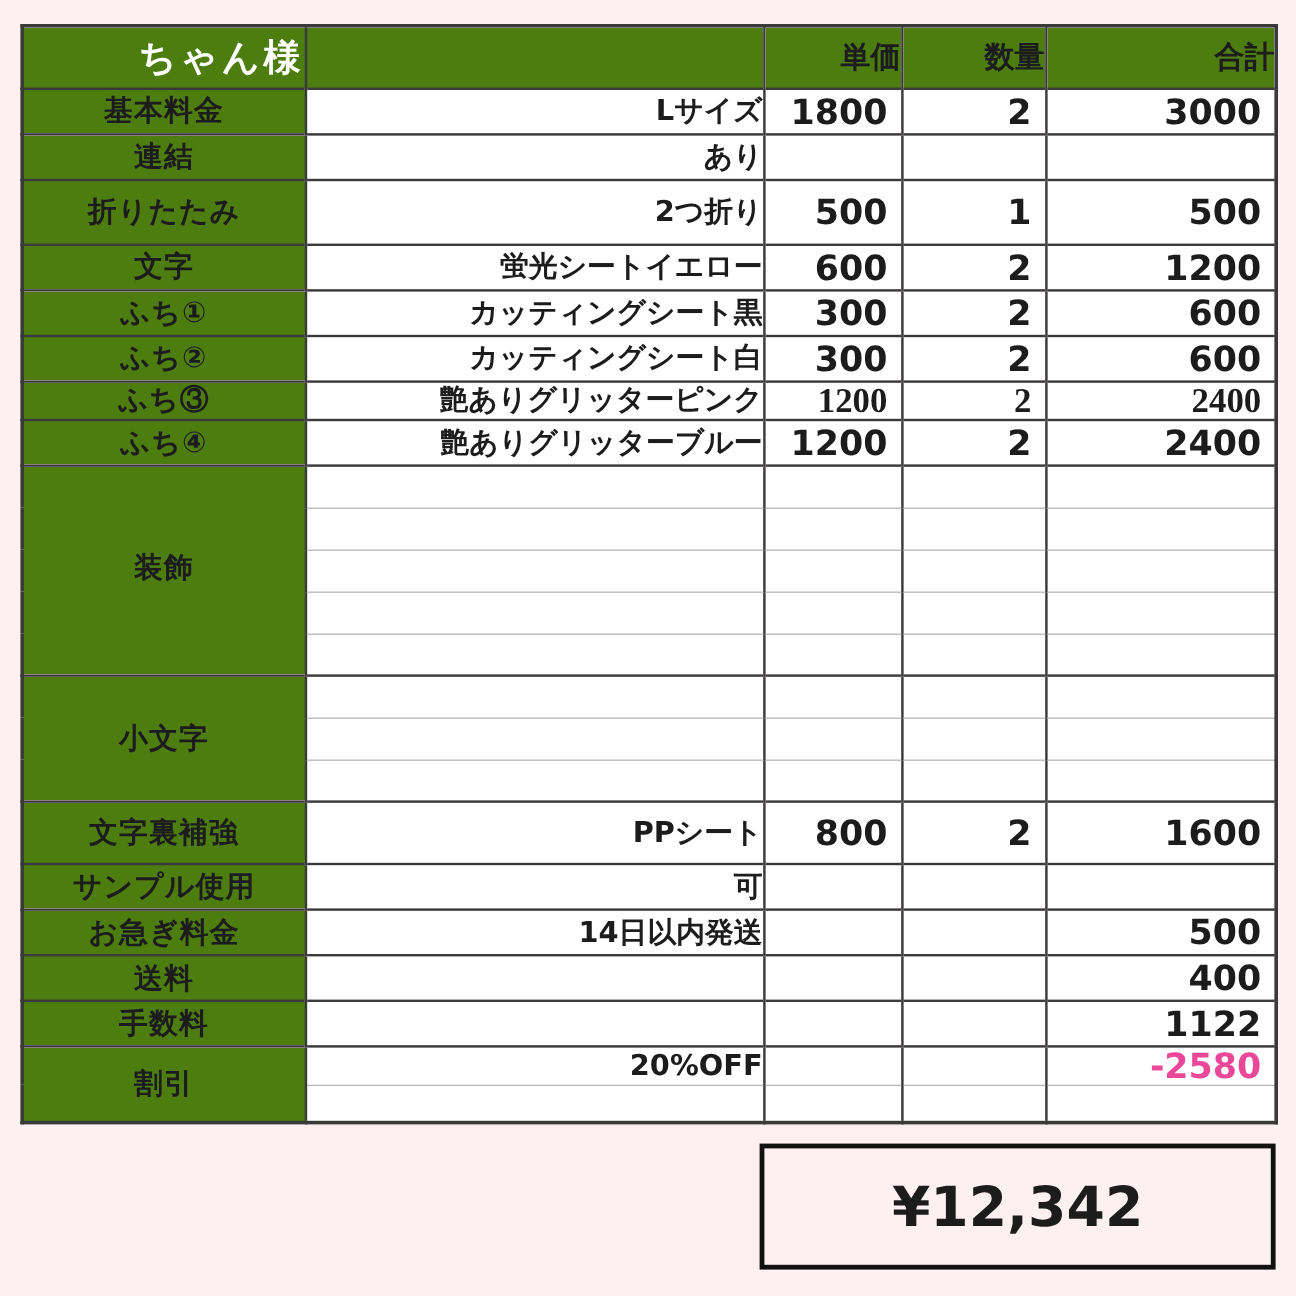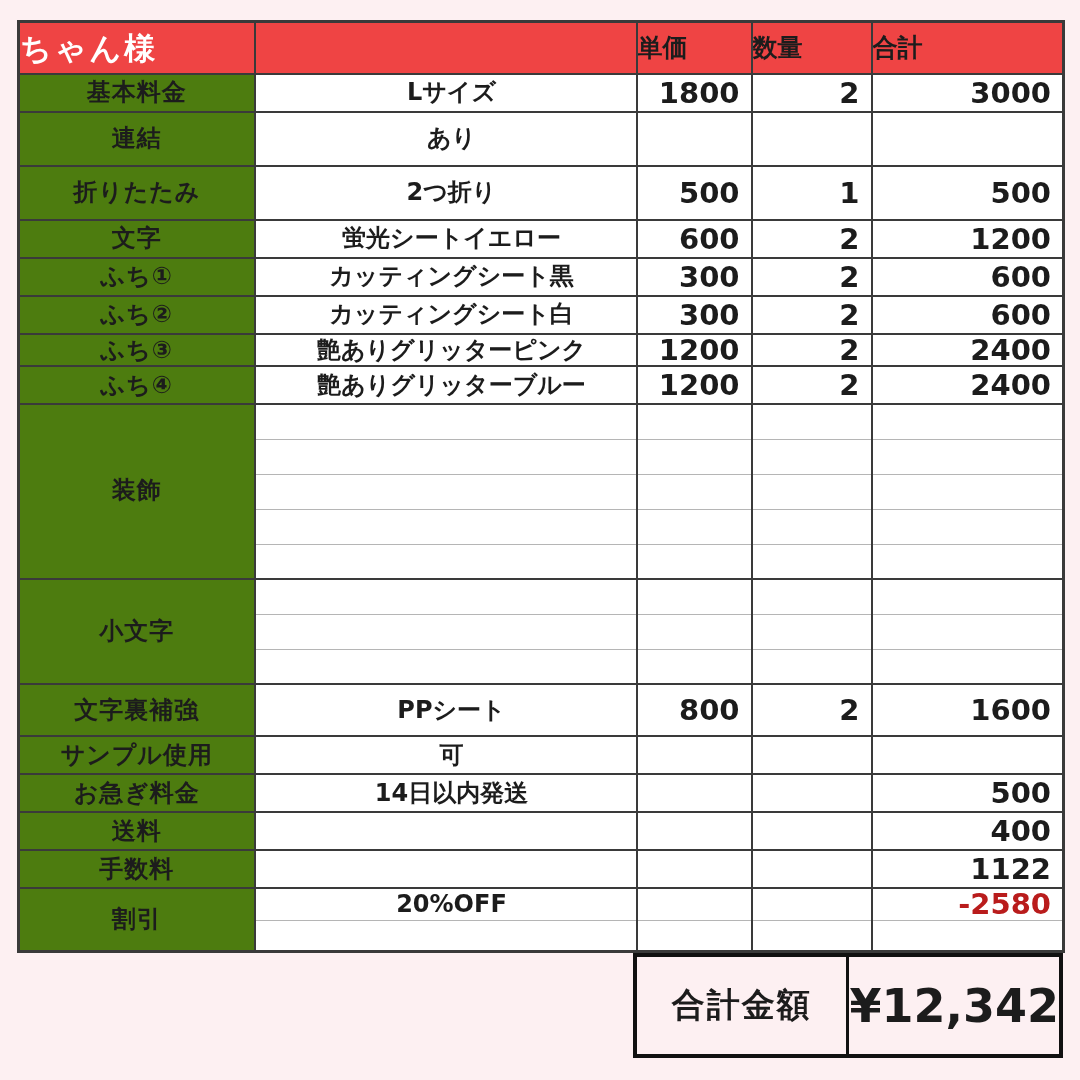--- a/index.html
+++ b/index.html
@@ -25,50 +25,50 @@
   }
   td {
     padding: 0;
     vertical-align: middle;
     line-height: 1.05;
     border-left: 2.5px solid #3a3a3a;
     overflow: hidden;
     white-space: nowrap;
   }
   thead td {
-    background: #ef4444;
-    text-align: left;
+    background: #4d7c0f;
+    text-align: right;
     font-size: 25px;
     height: 50px;
   }
   thead td.customer {
     color: #ffffff;
     font-size: 31px;
     letter-spacing: 3px;
   }
   tr.group-start > td { border-top: 2.5px solid #3a3a3a; }
   tr.group-sub   > td { border-top: 1.5px solid #b5b5b5; }
   td.label-cell {
     background: #4d7c0f;
     text-align: center;
     font-size: 24px;
     letter-spacing: 1px;
   }
   td.cell { background: #ffffff; }
   td.cell.desc {
-    text-align: center;
+    text-align: right;
     padding-left: 12px;
     font-size: 24px;
   }
   td.cell.unit, td.cell.qty, td.cell.total {
     text-align: right;
     padding-right: 11px;
     font-size: 29px;
   }
-  td.cell.negative { color: #b91c1c; }
+  td.cell.negative { color: #ec4899; }
 
   .summary-box {
     position: absolute;
     left: 633px;
     top: 953px;
     width: 430px;
     height: 105px;
     border: 4px solid #111111;
     box-sizing: border-box;
     display: flex;
@@ -113,21 +113,21 @@
     </tr>
   </thead>
   <tbody>
       <tr class="group-start" style="height: 38px;">
         <td class="label-cell" rowspan="1">基本料金</td>
         <td class="cell desc">Lサイズ</td>
         <td class="cell unit">1800</td>
         <td class="cell qty">2</td>
         <td class="cell total">3000</td>
       </tr>
-      <tr class="group-start" style="height: 54px;">
+      <tr class="group-start" style="height: 38px;">
         <td class="label-cell" rowspan="1">連結</td>
         <td class="cell desc">あり</td>
         <td class="cell unit"></td>
         <td class="cell qty"></td>
         <td class="cell total"></td>
       </tr>
       <tr class="group-start" style="height: 54px;">
         <td class="label-cell" rowspan="1">折りたたみ</td>
         <td class="cell desc">2つ折り</td>
         <td class="cell unit">500</td>
@@ -148,21 +148,21 @@
         <td class="cell qty">2</td>
         <td class="cell total">600</td>
       </tr>
       <tr class="group-start" style="height: 38px;">
         <td class="label-cell" rowspan="1">ふち②</td>
         <td class="cell desc">カッティングシート白</td>
         <td class="cell unit">300</td>
         <td class="cell qty">2</td>
         <td class="cell total">600</td>
       </tr>
-      <tr class="group-start" style="height: 30px;">
+      <tr class="group-start" style="height: 30px; font-family: Liberation Serif, serif;">
         <td class="label-cell" rowspan="1">ふち③</td>
         <td class="cell desc">艶ありグリッターピンク</td>
         <td class="cell unit">1200</td>
         <td class="cell qty">2</td>
         <td class="cell total">2400</td>
       </tr>
       <tr class="group-start" style="height: 38px;">
         <td class="label-cell" rowspan="1">ふち④</td>
         <td class="cell desc">艶ありグリッターブルー</td>
         <td class="cell unit">1200</td>
@@ -264,15 +264,14 @@
       <tr class="group-sub" style="height: 31px;">
         <td class="cell desc"></td>
         <td class="cell unit"></td>
         <td class="cell qty"></td>
         <td class="cell total"></td>
       </tr>
     </tbody>
 </table>
 
 <div class="summary-box">
-  <div class="summary-label">合計金額</div>
   <div class="summary-amount">¥12,342</div>
 </div>
 
 </body></html>

